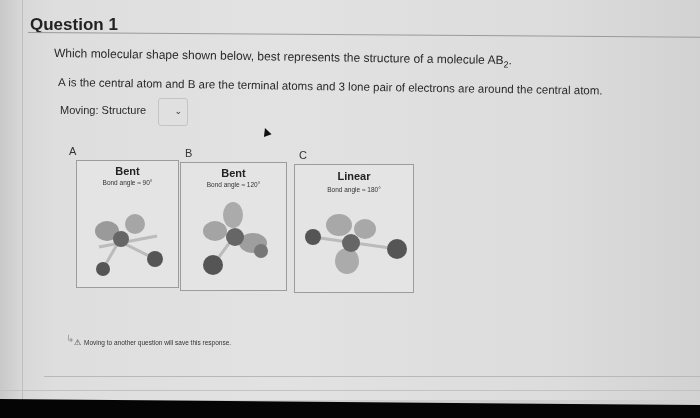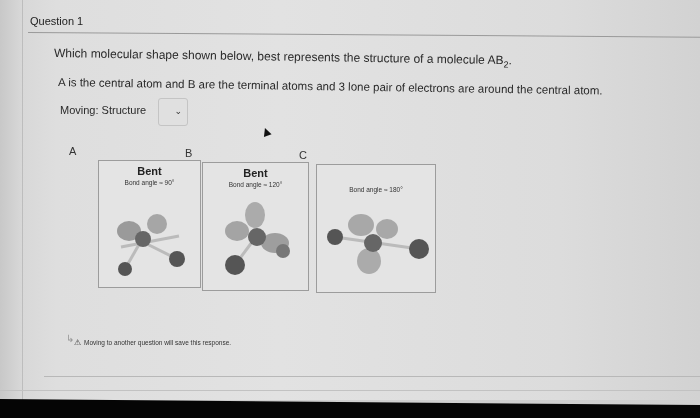--- a/index.html
+++ b/index.html
@@ -2,31 +2,31 @@
 <html><head>
 <meta charset="utf-8">
 <style>
   html,body{margin:0;padding:0;}
   body{width:700px;height:418px;overflow:hidden;position:relative;
     background:linear-gradient(180deg,#dcdcdc 0%,#d6d6d6 60%,#cfcfcf 100%);
     font-family:"Liberation Sans",sans-serif;color:#1e1e1e;}
   .page{position:absolute;left:0;top:0;width:700px;height:400px;
     background:linear-gradient(90deg,#d4d4d4 0%,#dedede 8%,#e2e2e2 40%,#dcdcdc 80%,#d2d2d2 100%);}
   .leftedge{position:absolute;left:0;top:0;width:22px;height:400px;background:linear-gradient(90deg,#c8c8c8,#d8d8d8);border-right:1px solid #bdbdbd;}
-  .qtitle{position:absolute;left:30px;top:15px;font-size:11px;font-weight:normal;color:#222;}
+  .qtitle{position:absolute;left:30px;top:15px;font-size:17px;font-weight:bold;color:#222;}
   .qrule{position:absolute;left:28px;top:32px;width:672px;height:1px;background:#9a9a9a;transform:rotate(0.4deg);transform-origin:left;}
   .line1{position:absolute;left:54px;top:46px;font-size:12px;color:#2a2a2a;transform:rotate(0.9deg);transform-origin:left;white-space:nowrap;}
   .line1 sub{font-size:9px;}
   .line2{position:absolute;left:58px;top:76px;font-size:11.5px;color:#2a2a2a;transform:rotate(0.9deg);transform-origin:left;white-space:nowrap;}
   .answer{position:absolute;left:60px;top:104px;font-size:11px;color:#2a2a2a;}
   .select{position:absolute;left:158px;top:98px;width:28px;height:26px;border:1px solid #c4c4c4;border-radius:3px;background:#e0e0e0;}
   .select .chev{position:absolute;right:5px;top:7px;font-size:9px;color:#333;}
   .cursor{position:absolute;left:259px;top:123px;font-size:14px;color:#111;transform:rotate(-20deg);}
   .optlabel{position:absolute;font-size:11px;color:#333;}
-  .card{position:absolute;border:1px solid #9c9c9c;background:#e4e4e4;margin-left:22px;}
+  .card{position:absolute;border:1px solid #9c9c9c;background:#e4e4e4;}
   .card .ct{position:absolute;left:0;right:0;top:4px;text-align:center;font-size:11px;font-weight:bold;color:#222;}
   .card .cs{position:absolute;left:0;right:0;top:18px;text-align:center;font-size:6.5px;color:#333;}
   .card svg{position:absolute;left:0;top:28px;}
   .note{position:absolute;left:84px;top:339px;font-size:6.5px;color:#333;}
   .arrow{position:absolute;left:66px;top:333px;font-size:10px;color:#999;}
   .warn{position:absolute;left:74px;top:338px;font-size:8px;color:#333;}
   .bottomrule{position:absolute;left:44px;top:376px;width:656px;height:1px;background:#b8b8b8;}
   .bottomrule2{position:absolute;left:0;top:390px;width:700px;height:1px;background:#c2c2c2;}
   .bezel{position:absolute;left:0;top:399px;width:700px;height:19px;background:#050505;transform:skewY(0.5deg);transform-origin:left;}
 </style>
@@ -74,20 +74,21 @@
       <ellipse cx="52" cy="24" rx="10" ry="13" fill="#ababab"></ellipse>
       <ellipse cx="34" cy="40" rx="12" ry="10" fill="#a4a4a4"></ellipse>
       <ellipse cx="72" cy="52" rx="14" ry="10" fill="#9e9e9e"></ellipse>
       <circle cx="54" cy="46" r="9" fill="#666"></circle>
       <circle cx="80" cy="60" r="7" fill="#777"></circle>
       <circle cx="32" cy="74" r="10" fill="#555"></circle>
     </svg>
   </div>
 
   <div class="card" style="left:294px;top:164px;width:118px;height:127px;">
+    <div class="ct" style="top:5px;">Linear</div>
     <div class="cs" style="top:21px;">Bond angle ≈ 180°</div>
     <svg width="118" height="96">
       <line x1="18" y1="44" x2="102" y2="56" stroke="#bbb" stroke-width="3"></line>
       <ellipse cx="44" cy="32" rx="13" ry="11" fill="#a8a8a8"></ellipse>
       <ellipse cx="70" cy="36" rx="11" ry="10" fill="#a8a8a8"></ellipse>
       <ellipse cx="52" cy="68" rx="12" ry="13" fill="#ababab"></ellipse>
       <circle cx="56" cy="50" r="9" fill="#666"></circle>
       <circle cx="18" cy="44" r="8" fill="#555"></circle>
       <circle cx="102" cy="56" r="10" fill="#555"></circle>
     </svg>

